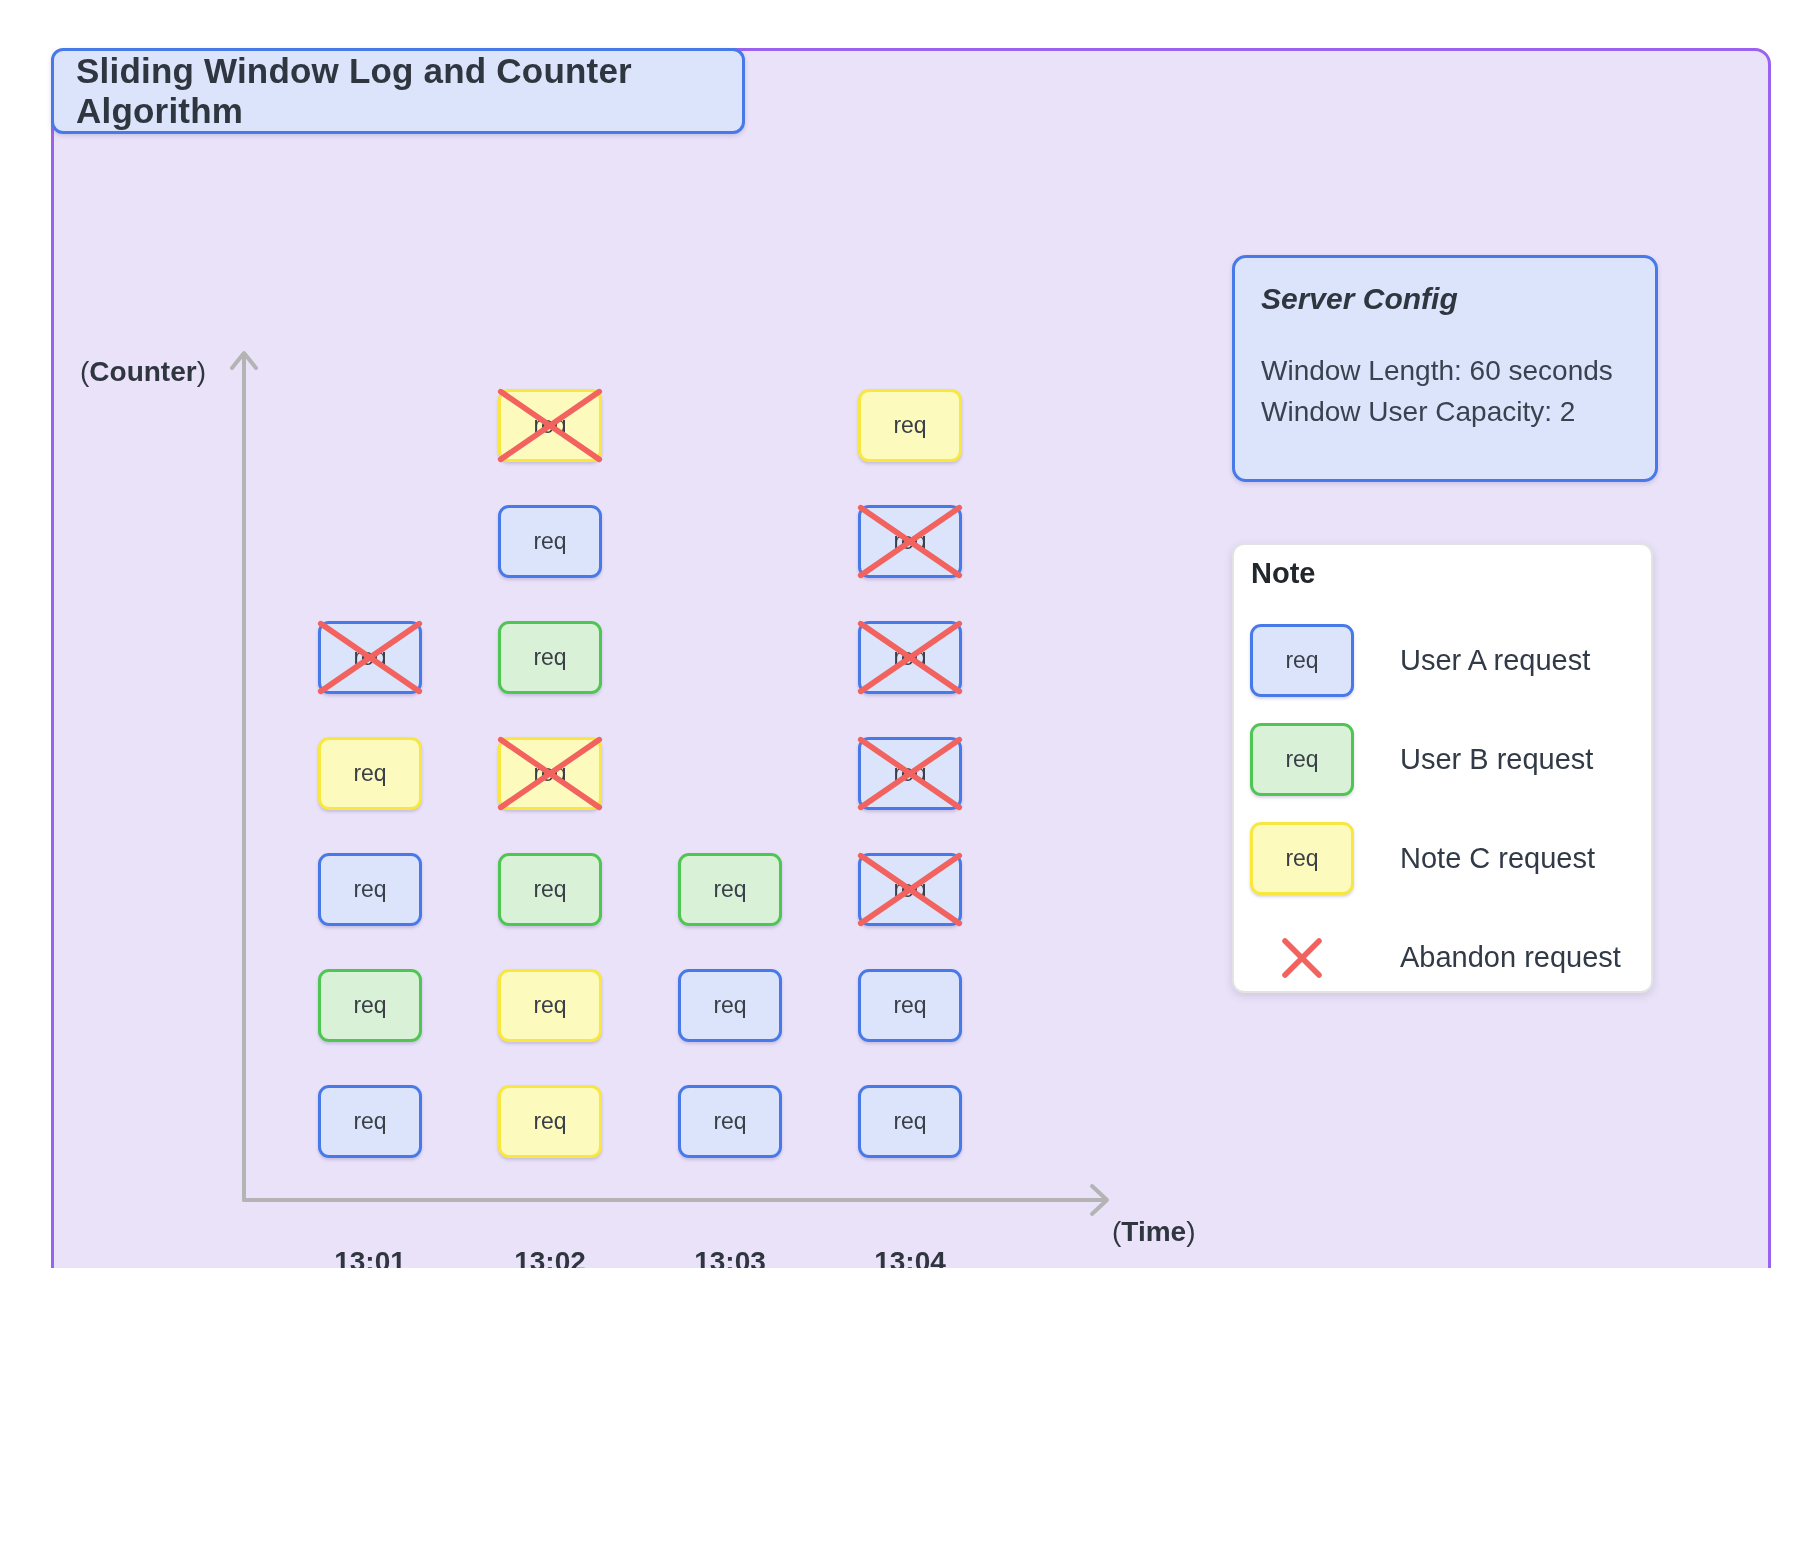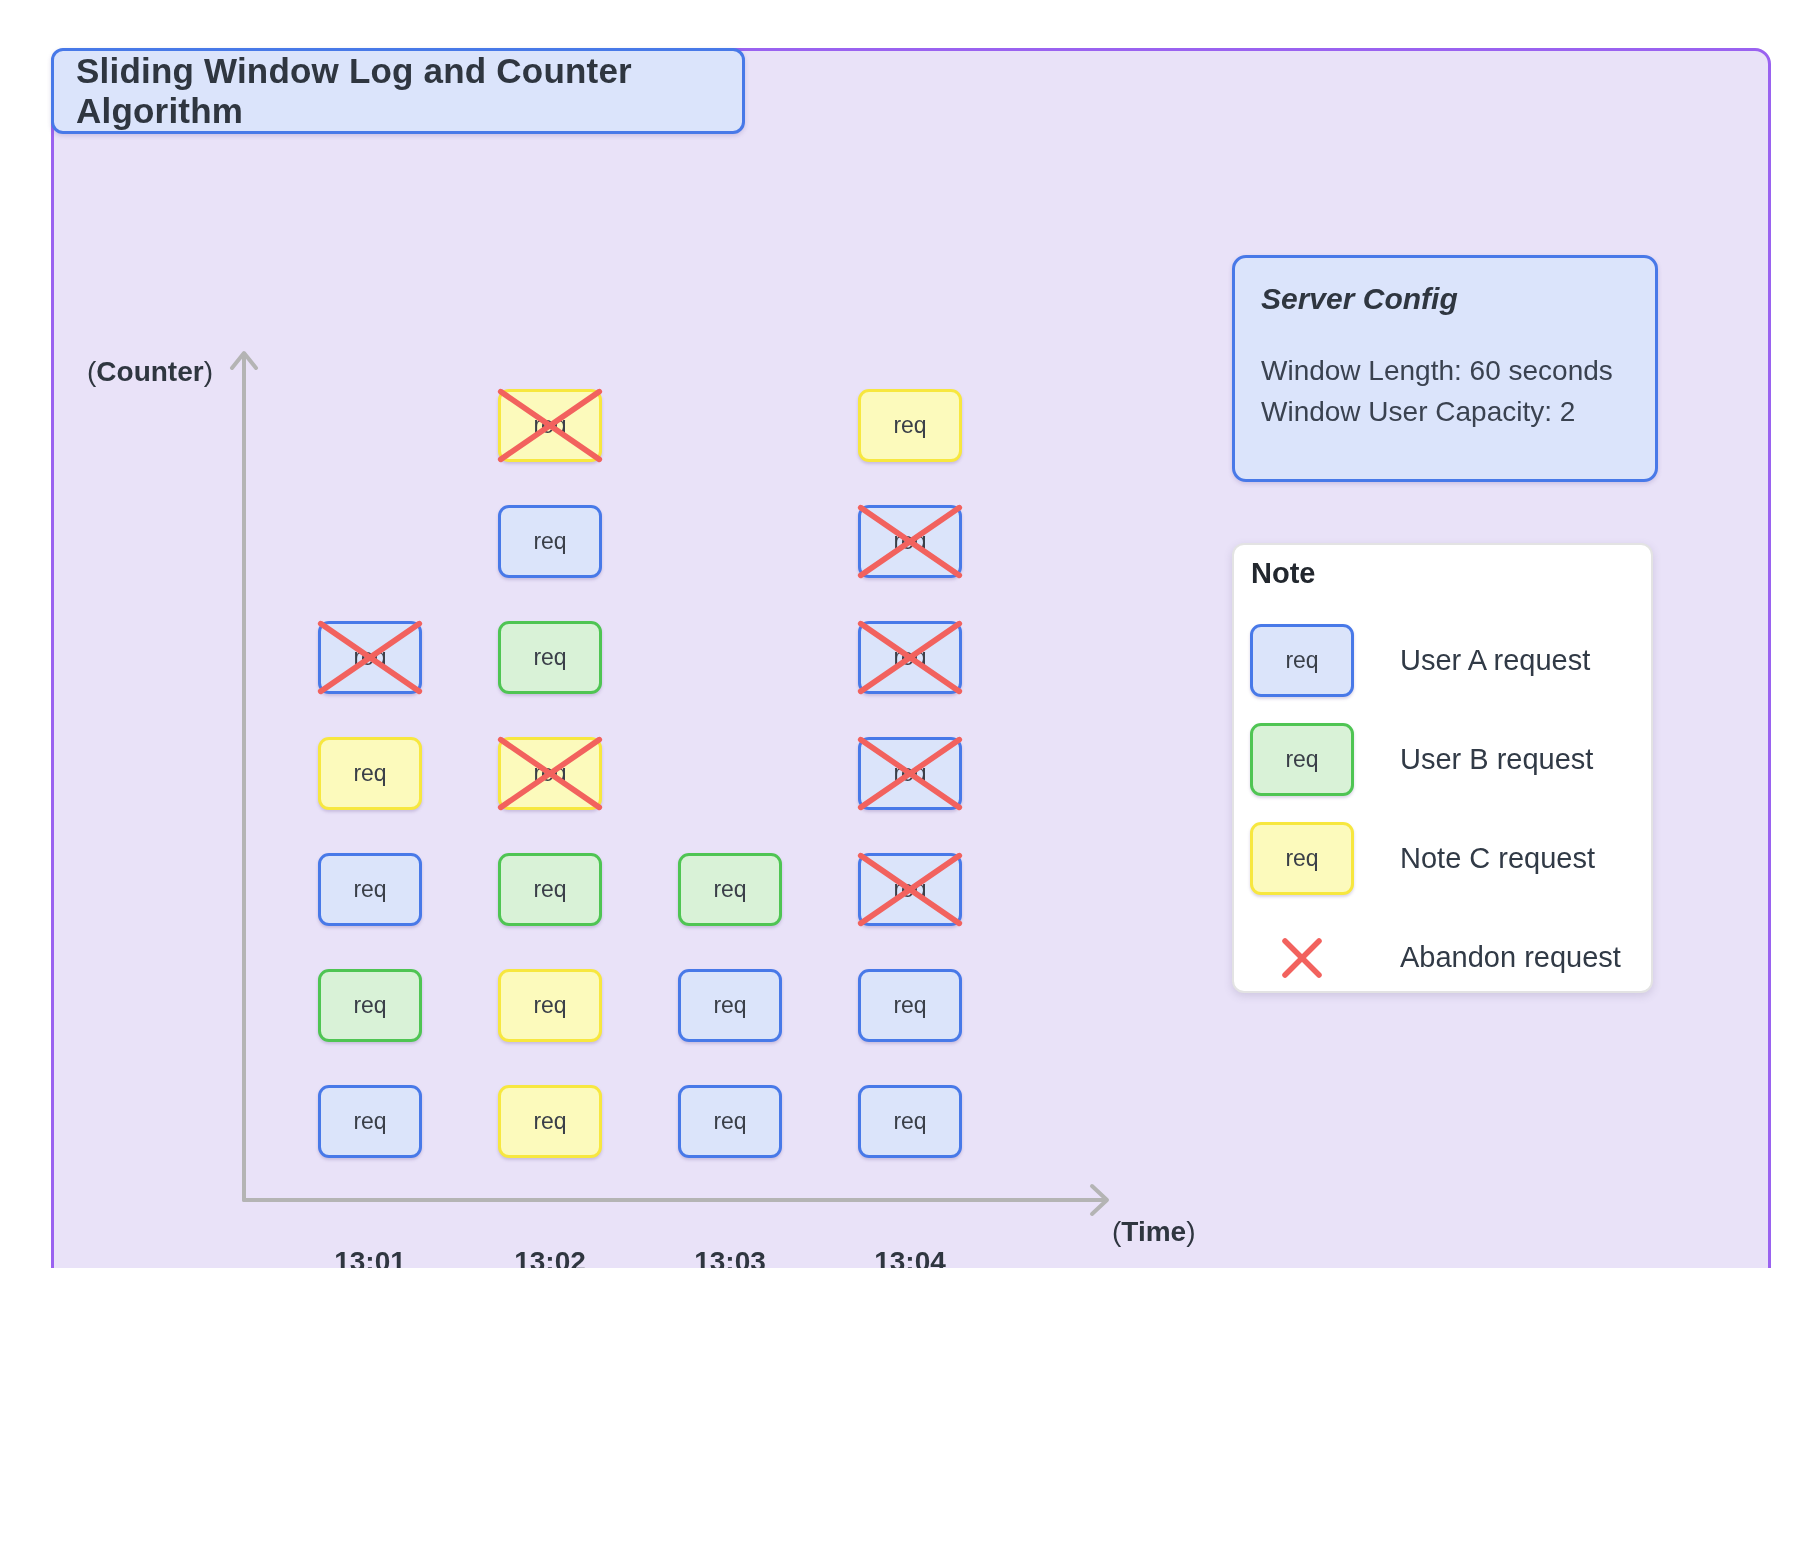--- a/index.html
+++ b/index.html
@@ -50,21 +50,21 @@
     font-size:35px;font-weight:bold;color:var(--text-dark);
     letter-spacing:.2px;
   }
   .axes{position:absolute;left:228px;top:338px;}
   .axis-label{
     position:absolute;
     font-size:28px;color:var(--text-dark);
     white-space:nowrap;
   }
   .axis-label b{font-weight:bold;}
-  .y-label{left:80px;top:356px;width:140px;text-align:center;}
+  .y-label{left:80px;top:356px;width:140px;text-align:left;}
   .x-label{left:1112px;top:1216px;}
   .tick{
     position:absolute;top:1246px;width:104px;
     text-align:center;font-size:28px;font-weight:bold;color:var(--text-dark);
   }
   .t0{left:318px;} .t1{left:498px;} .t2{left:678px;} .t3{left:858px;}
   .req-chip{
     position:absolute;
     width:104px;height:73px;
     box-sizing:border-box;

